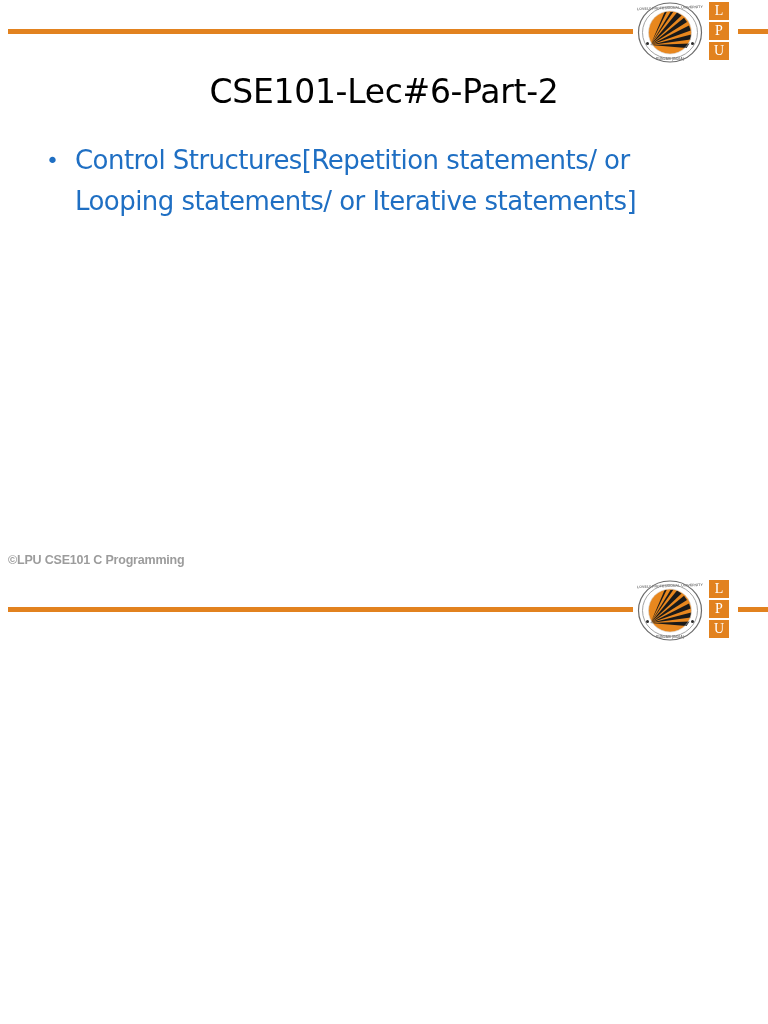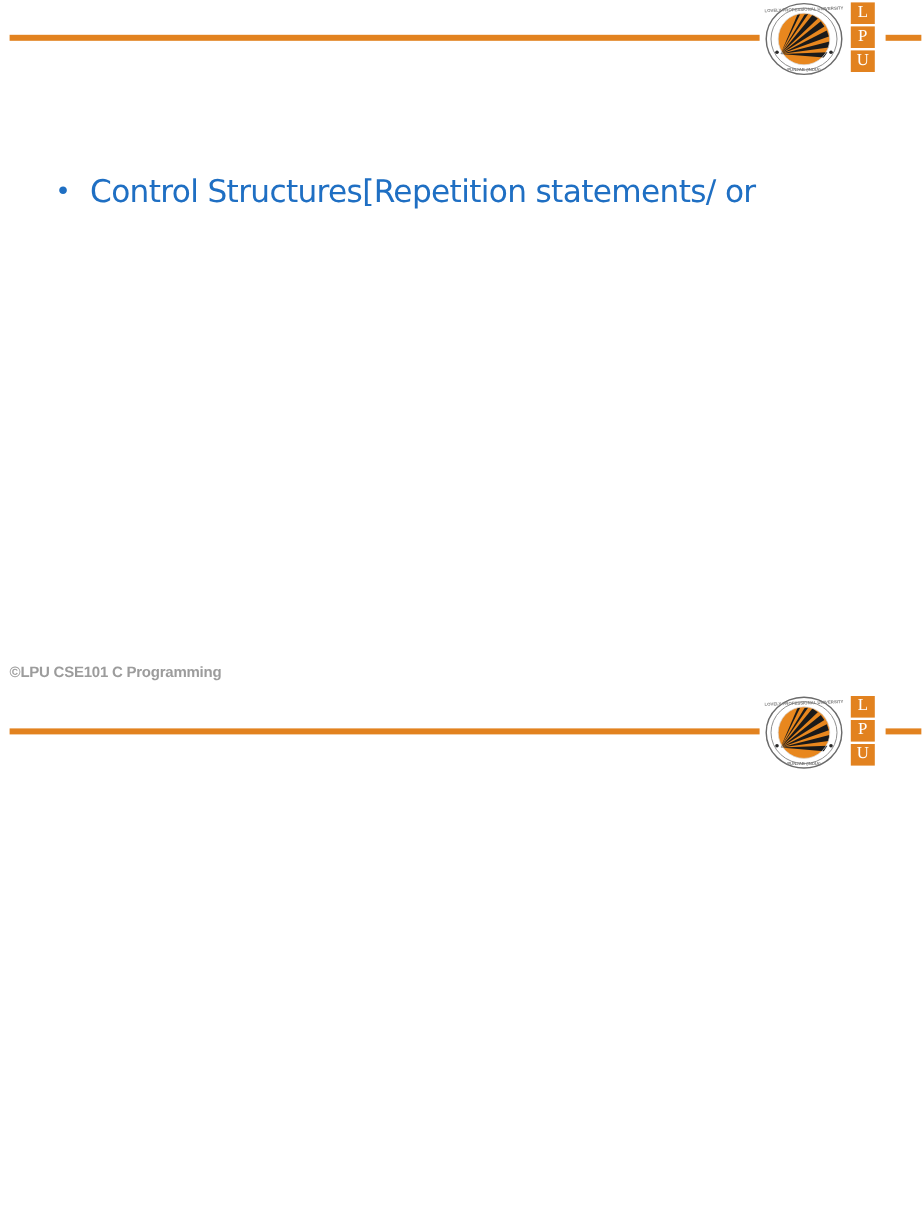--- a/index.html
+++ b/index.html
@@ -170,25 +170,27 @@
       </svg>
     </div>
 
     <div class="lpu-blocks">
       <div class="lpu-box">L</div>
       <div class="lpu-box">P</div>
       <div class="lpu-box">U</div>
     </div>
   </div>
 
+  <h1 class="slide-title" id="title-1">CSE101-Lec#6-Part-2</h1>
 
   <div class="body-area" id="body-1">
     <div class="bullet-l1">
       <span class="marker">•</span>
       <span class="btext">Control Structures[Repetition statements/ or</span>
+      <span class="btext">Looping statements/ or Iterative statements]</span>
     </div>
   </div>
 
   <div class="footer-note">©LPU CSE101 C Programming</div>
 </section>
 
 <section class="slide" id="slide-2">
 
   <div class="header-band">
     <div class="rule-left"></div>

